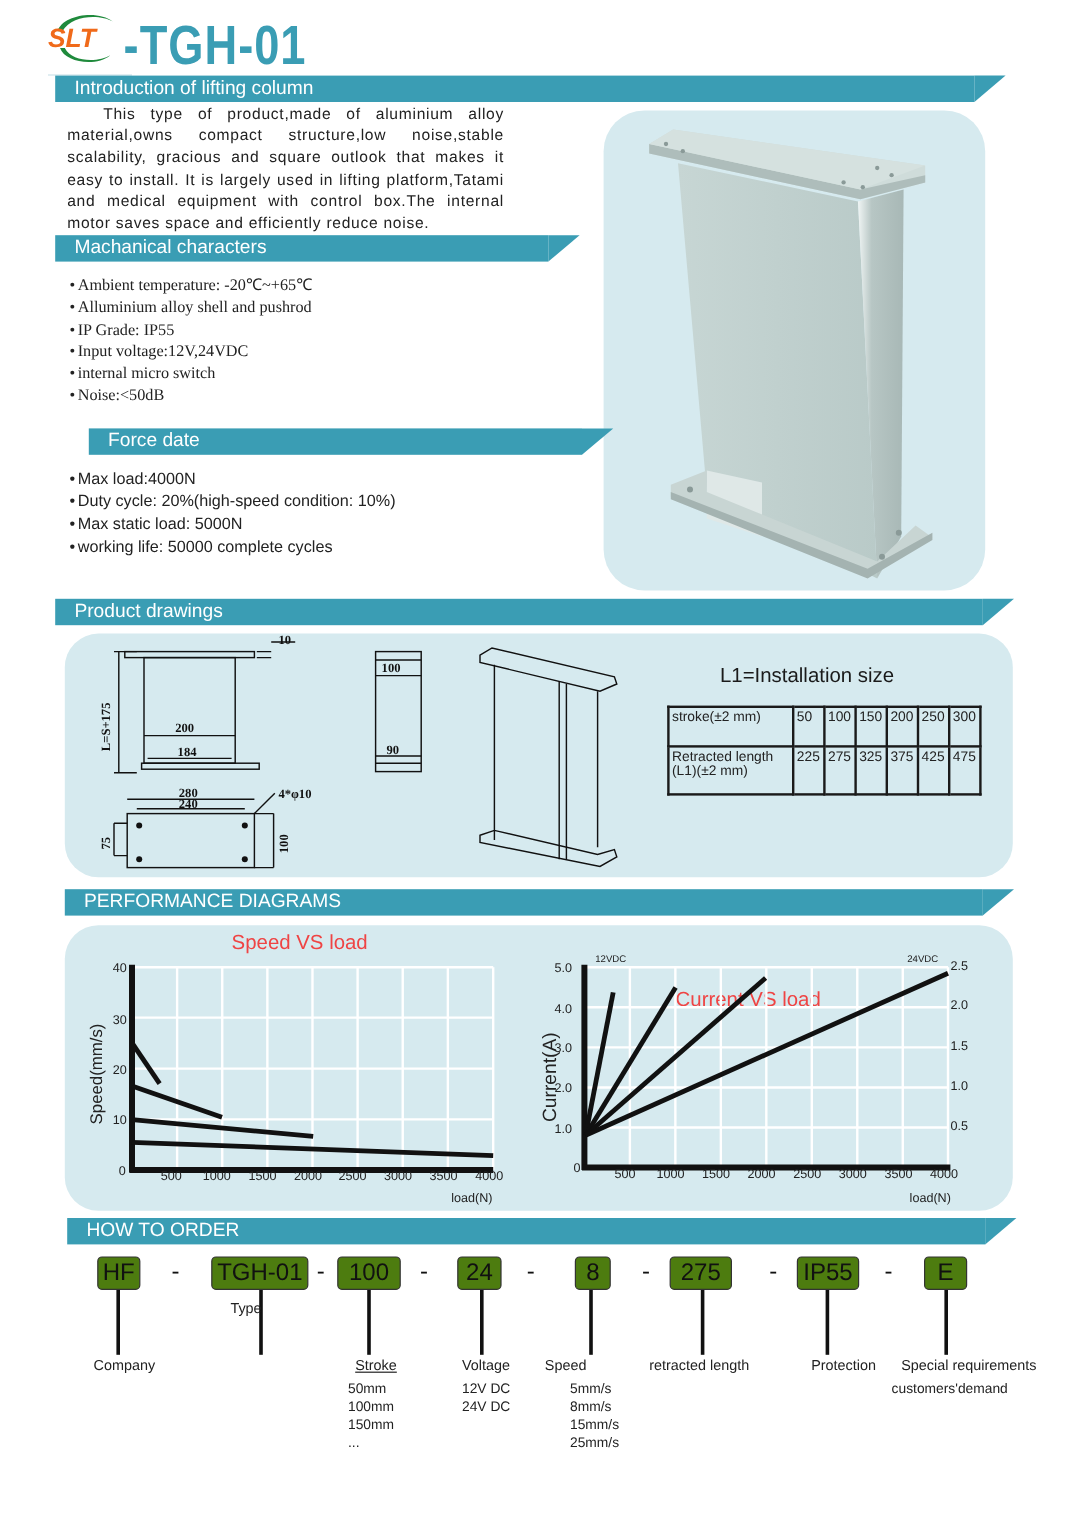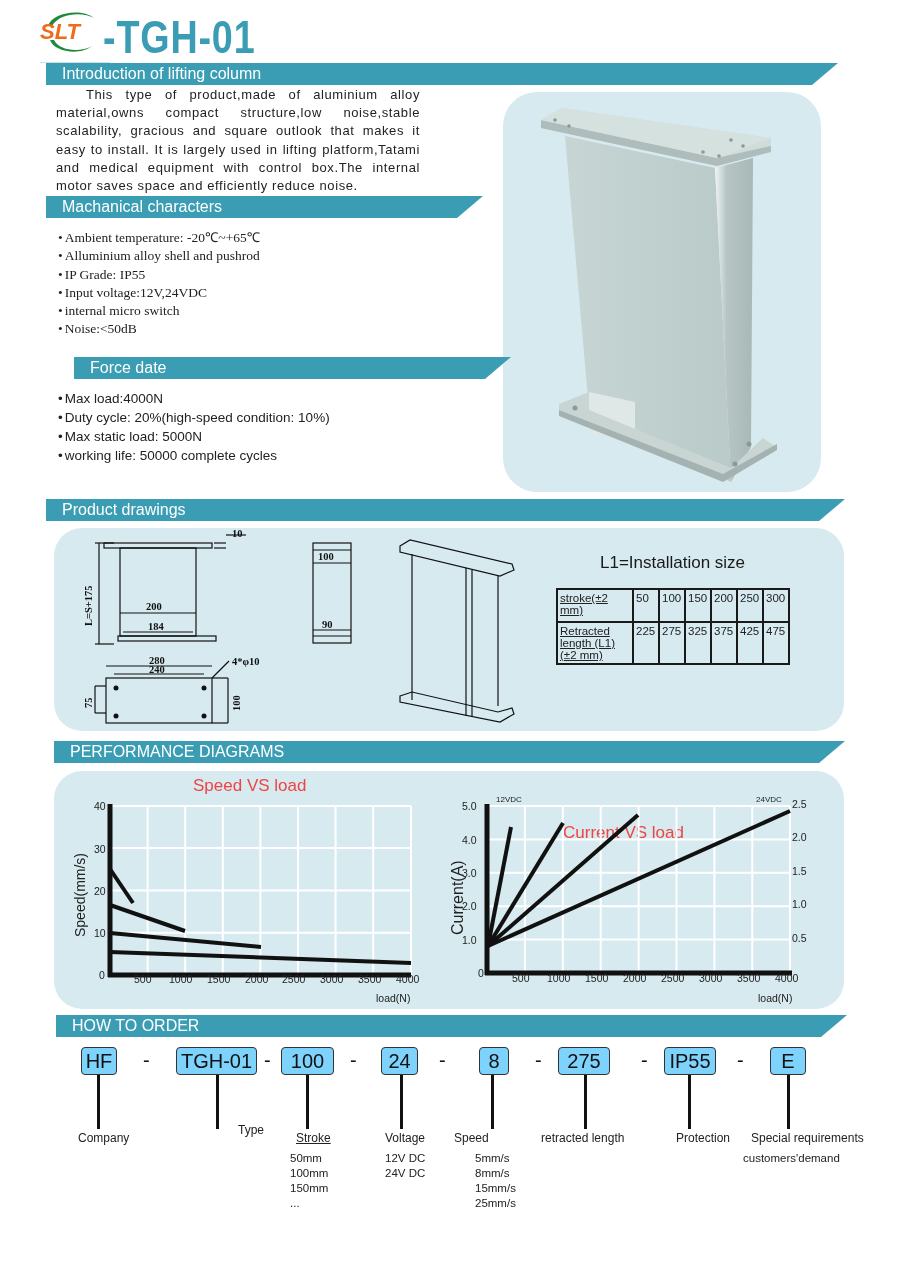--- a/index.html
+++ b/index.html
@@ -29,29 +29,29 @@
   .photo-panel { left: 503px; top: 92px; width: 318px; height: 400px; background: #d6eaef; border-radius: 34px; overflow: hidden; }
 
   
   .panel { background: #d6eaef; border-radius: 28px; }
   .draw-panel { left: 54px; top: 528px; width: 790px; height: 203px; }
   .perf-panel { left: 54px; top: 771px; width: 790px; height: 238px; }
 
   .l1-title { left: 600px; top: 553px; font-size: 17px; color: #1a1a1a; }
   table.spec { position: absolute; left: 556px; top: 588px; border-collapse: collapse; font-size: 11.5px; }
   table.spec td { border: 2px solid #1a1a1a; padding: 2px 2px; vertical-align: top; color: #222; height: 33px; }
-  table.spec td.lbl { width: 76px; text-decoration: underline; }
+  table.spec td.lbl { width: 104px; }
   table.spec td.val { width: 26px; }
   table.spec tr.r2 td { height: 40px; }
 
   .chart-title { font-size: 17px; color: #ef4444; }
   .tick { font-size: 10.5px; color: #222; }
 
   
-  .ord-box { border: 1px solid #333; border-radius: 4px; height: 28px; font-size: 20px; line-height: 26px; text-align: center; color: #111; background: #7dd3fc; }
+  .ord-box { border: 1px solid #333; border-radius: 4px; height: 28px; font-size: 20px; line-height: 26px; text-align: center; color: #111; background: #4d7c0f; }
   .ord-dash { font-size: 20px; color: #111; line-height: 26px; }
   .ord-line { width: 3px; background: #111; }
   .ord-label { font-size: 12px; color: #222; white-space: nowrap; }
   .ord-opts { font-size: 11.5px; color: #222; line-height: 15px; }
 </style>
 </head>
 <body>
 
 <div class="abs logo">
   <svg width="62" height="52" viewBox="0 0 62 52">
@@ -364,21 +364,21 @@
 <div class="abs ord-line" style="left:97px; top:1075px; height:54px;"></div>
 <div class="abs ord-line" style="left:216px; top:1075px; height:54px;"></div>
 <div class="abs ord-line" style="left:306px; top:1075px; height:54px;"></div>
 <div class="abs ord-line" style="left:400px; top:1075px; height:54px;"></div>
 <div class="abs ord-line" style="left:491px; top:1075px; height:54px;"></div>
 <div class="abs ord-line" style="left:584px; top:1075px; height:54px;"></div>
 <div class="abs ord-line" style="left:688px; top:1075px; height:54px;"></div>
 <div class="abs ord-line" style="left:787px; top:1075px; height:54px;"></div>
 
 <div class="abs ord-label" style="left:78px; top:1131px;">Company</div>
-<div class="abs ord-label" style="left:192px; top:1123px;margin-left:46px;">Type</div>
+<div class="abs ord-label" style="left:192px; top:1083px;">Type</div>
 <div class="abs ord-label" style="left:296px; top:1131px;text-decoration:underline;">Stroke</div>
 <div class="abs ord-label" style="left:385px; top:1131px;">Voltage</div>
 <div class="abs ord-label" style="left:454px; top:1131px;">Speed</div>
 <div class="abs ord-label" style="left:541px; top:1131px;">retracted length</div>
 <div class="abs ord-label" style="left:676px; top:1131px;">Protection</div>
 <div class="abs ord-label" style="left:751px; top:1131px;">Special requirements</div>
 
 <div class="abs ord-opts" style="left:290px; top:1151px;">
   <div>50mm</div>
   <div>100mm</div>

